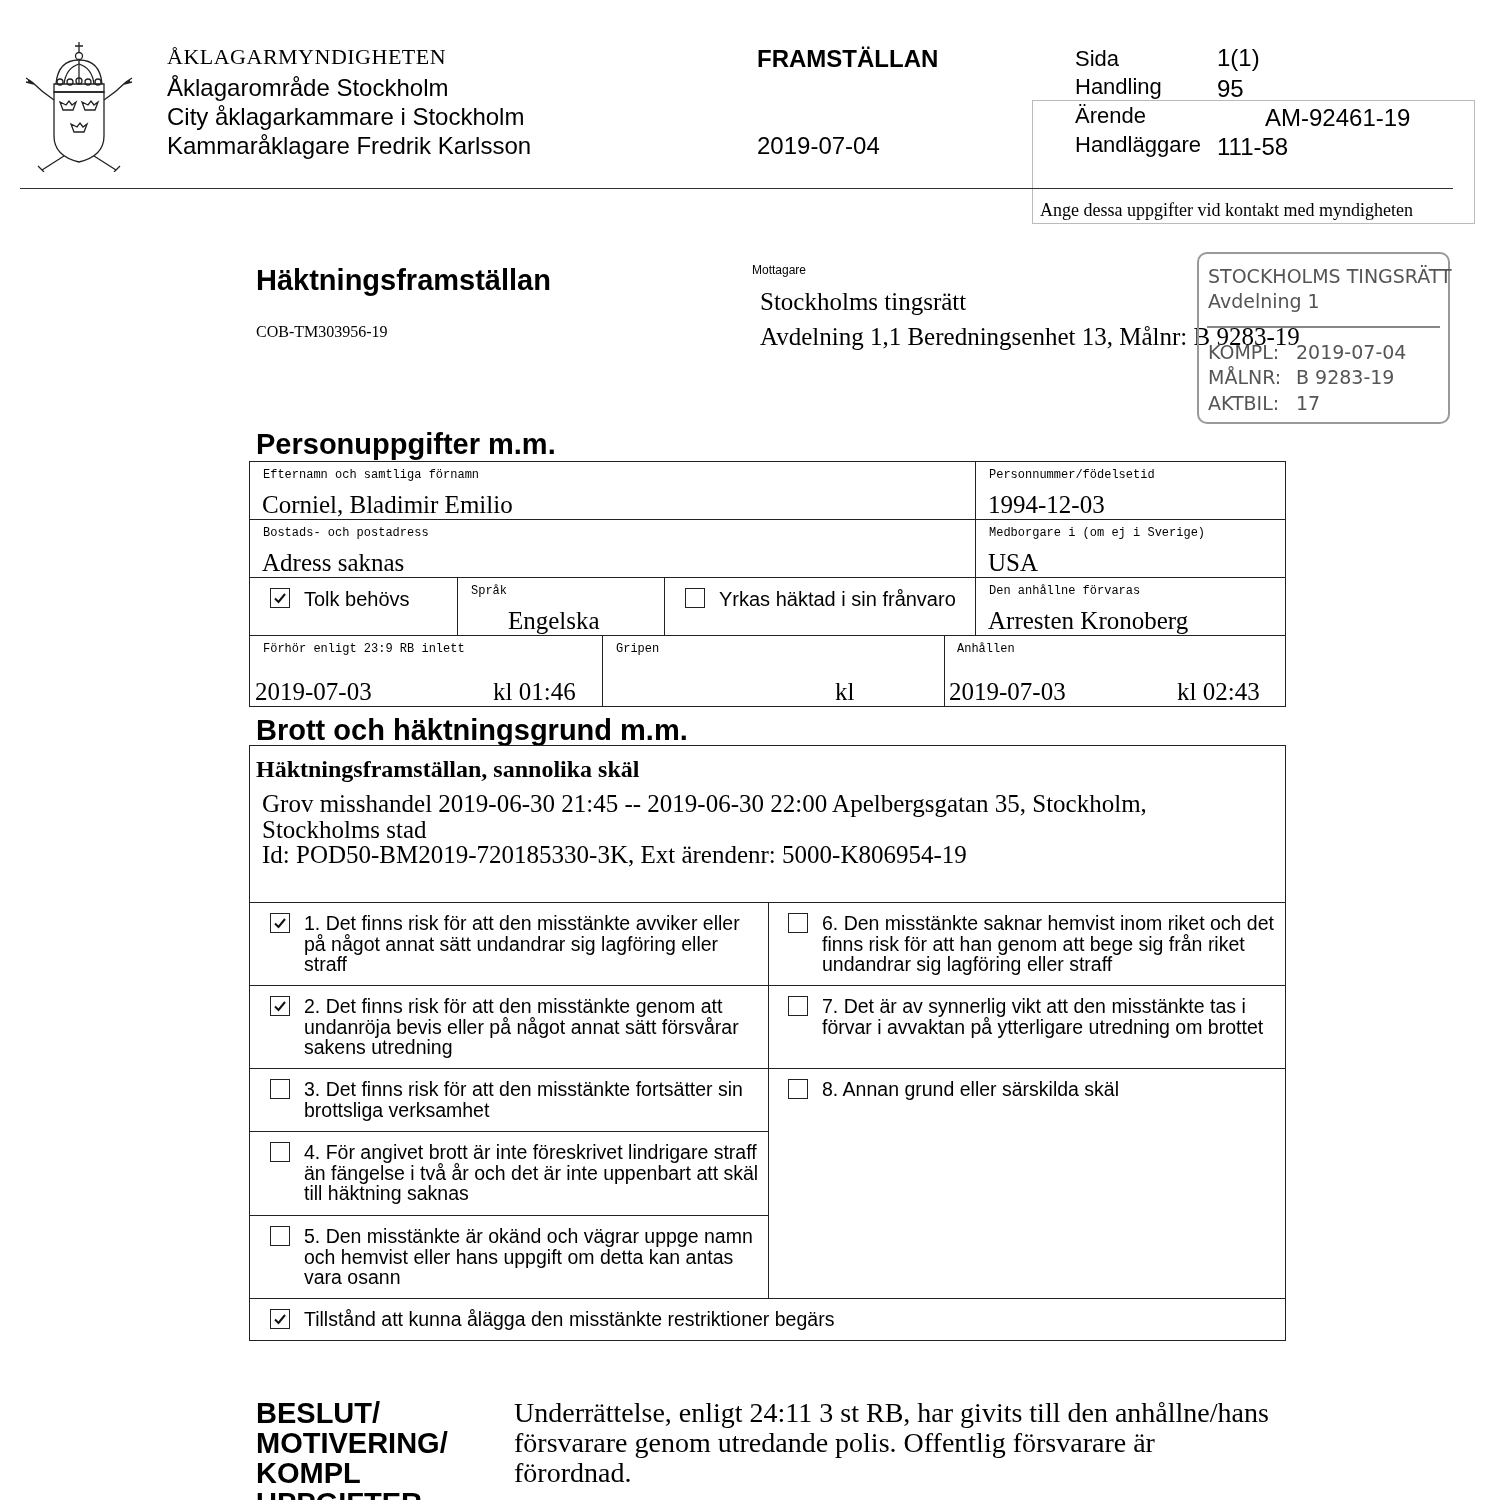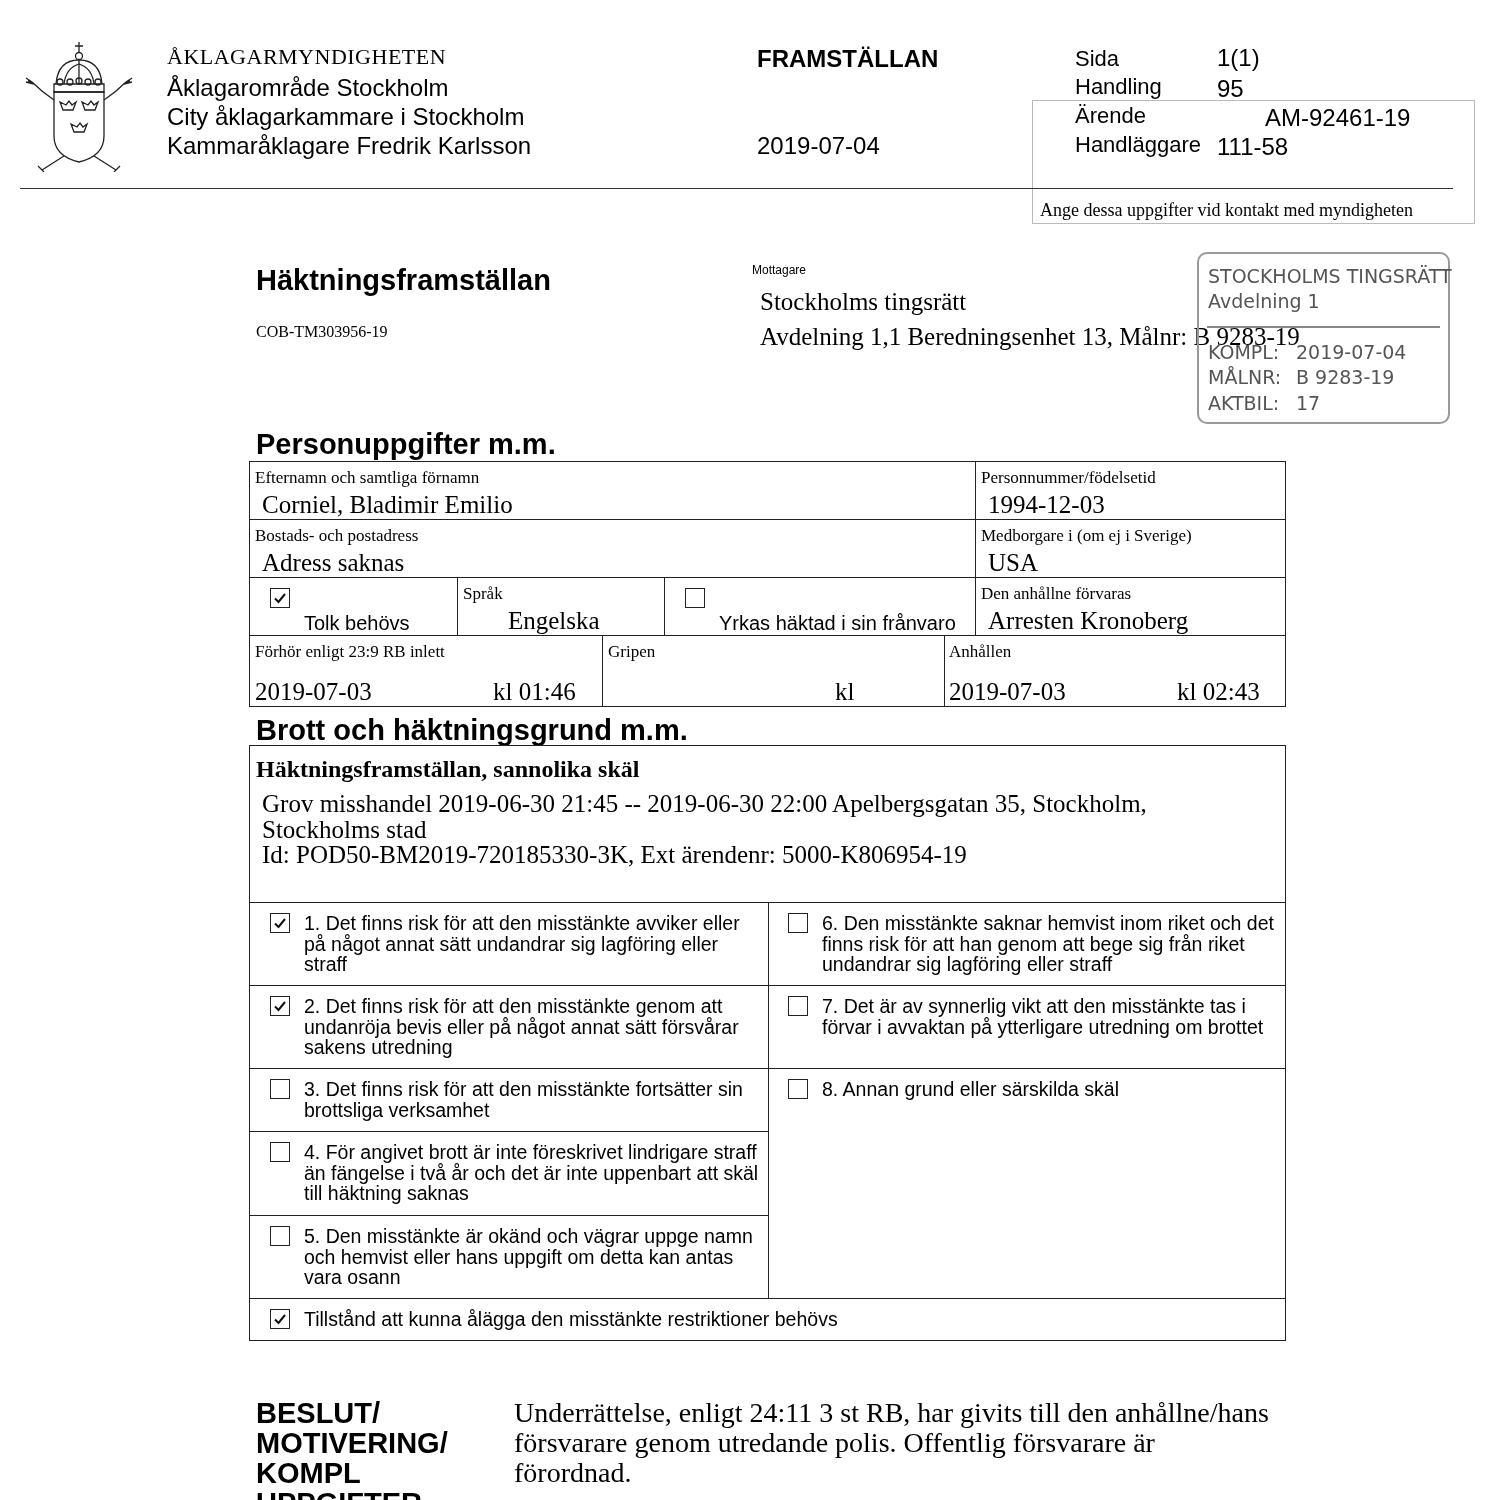--- a/index.html
+++ b/index.html
@@ -30,25 +30,25 @@
   
   .stamp { left:1197px; top:252px; width:253px; height:172px; border:2.5px solid #999; border-radius:10px; box-sizing:border-box; }
   .stamp-line { left:1208px; font-size:19px; }
   .stamp-rule { left:1207px; top:326px; width:233px; border-top:2px solid #888; }
 
   
   .section-h { left:256px; font-size:29px; font-weight:bold; }
 
   
   .box { border:1.5px solid #222; box-sizing:border-box; }
-  .lbl { font-size:17px; font-family:Liberation Serif, serif; }
+  .lbl { font-size:12px; font-family:Liberation Mono, monospace;margin-left:8px; }
   .val { font-size:25px; font-family:"Liberation Serif", serif; }
   .chk { width:20px; height:20px; border:1.5px solid #222; box-sizing:border-box; display:flex; align-items:center; justify-content:center; background:#fff; }
   .chk svg { width:14px; height:14px; }
-  .cbtext { font-size:20px; line-height:20px;margin-top:24px; }
+  .cbtext { font-size:20px; line-height:20px; }
   .ground-text { font-size:19.5px; line-height:20.5px; }
 
   .beslut-h { left:256px; top:1398px; font-size:29px; font-weight:bold; line-height:30px; }
   .beslut-body { left:514px; top:1398px; font-size:28px; line-height:30px; font-family:"Liberation Serif", serif; width:760px; }
 </style>
 </head>
 <body>
 
 <div class="abs logo">
   <svg width="122" height="134" viewBox="0 0 122 134" fill="none" stroke="#222" stroke-width="1.3">
@@ -217,21 +217,21 @@
 <div class="abs ground-text" style="left:822px; top:996px; width:462px;">7. Det är av synnerlig vikt att den misstänkte tas i förvar i avvaktan på ytterligare utredning om brottet</div>
 
 <div class="abs chk" style="left:788px; top:1079px;"></div>
 <div class="abs ground-text" style="left:822px; top:1079px; width:460px;">8. Annan grund eller särskilda skäl</div>
 
 <div class="abs chk" style="left:270px; top:1309px;">
   <svg viewBox="0 0 14 14">
       <path d="M2 7.5 L5.5 11 L12 3" stroke="#111" stroke-width="2" fill="none"></path>
     </svg>
 </div>
-<div class="abs ground-text" style="left:304px; top:1309px;">Tillstånd att kunna ålägga den misstänkte restriktioner behövs</div>
+<div class="abs ground-text" style="left:304px; top:1309px;">Tillstånd att kunna ålägga den misstänkte restriktioner begärs</div>
 
 <div class="abs beslut-h">
   <div>BESLUT/</div>
   <div>MOTIVERING/</div>
   <div>KOMPL</div>
   <div>UPPGIFTER</div>
 </div>
 <div class="abs beslut-body">Underrättelse, enligt 24:11 3 st RB, har givits till den anhållne/hans försvarare genom utredande polis. Offentlig försvarare är förordnad.</div>
 
 </body></html>

